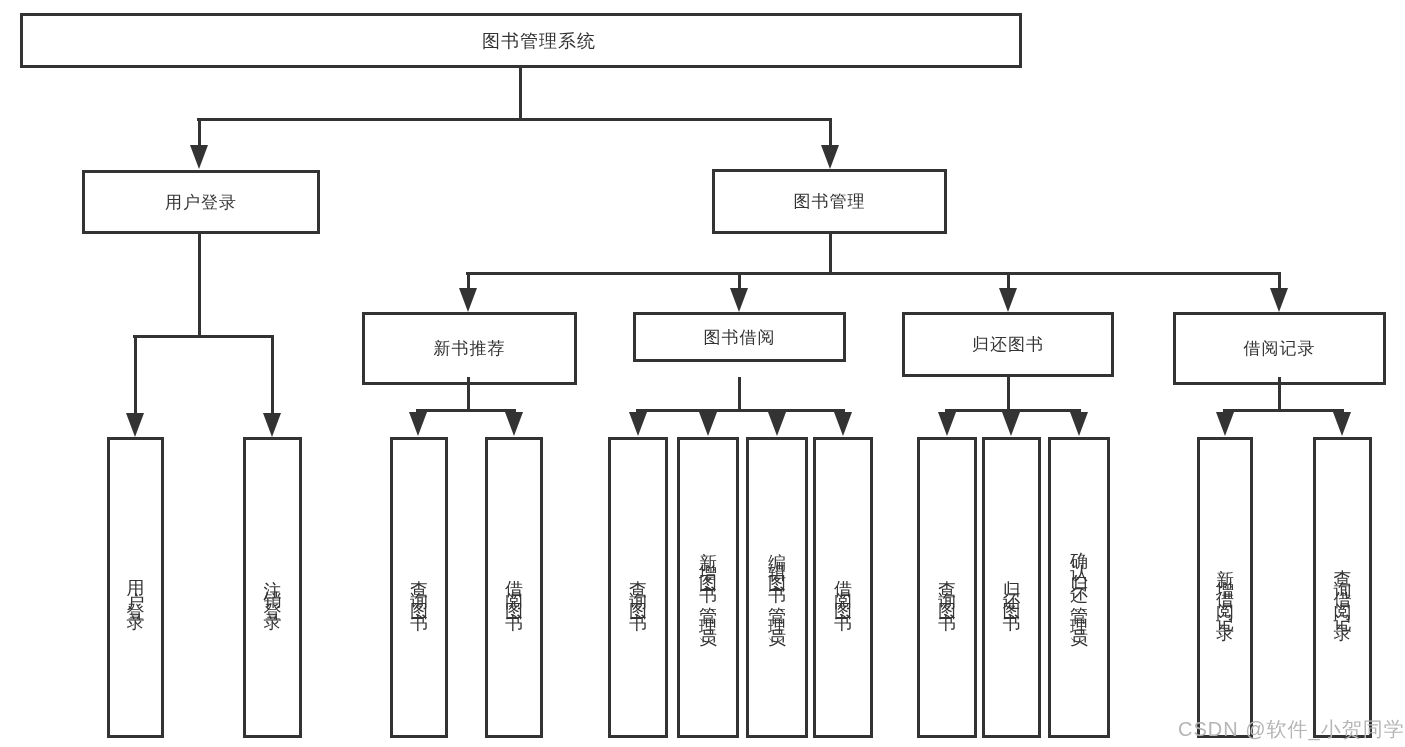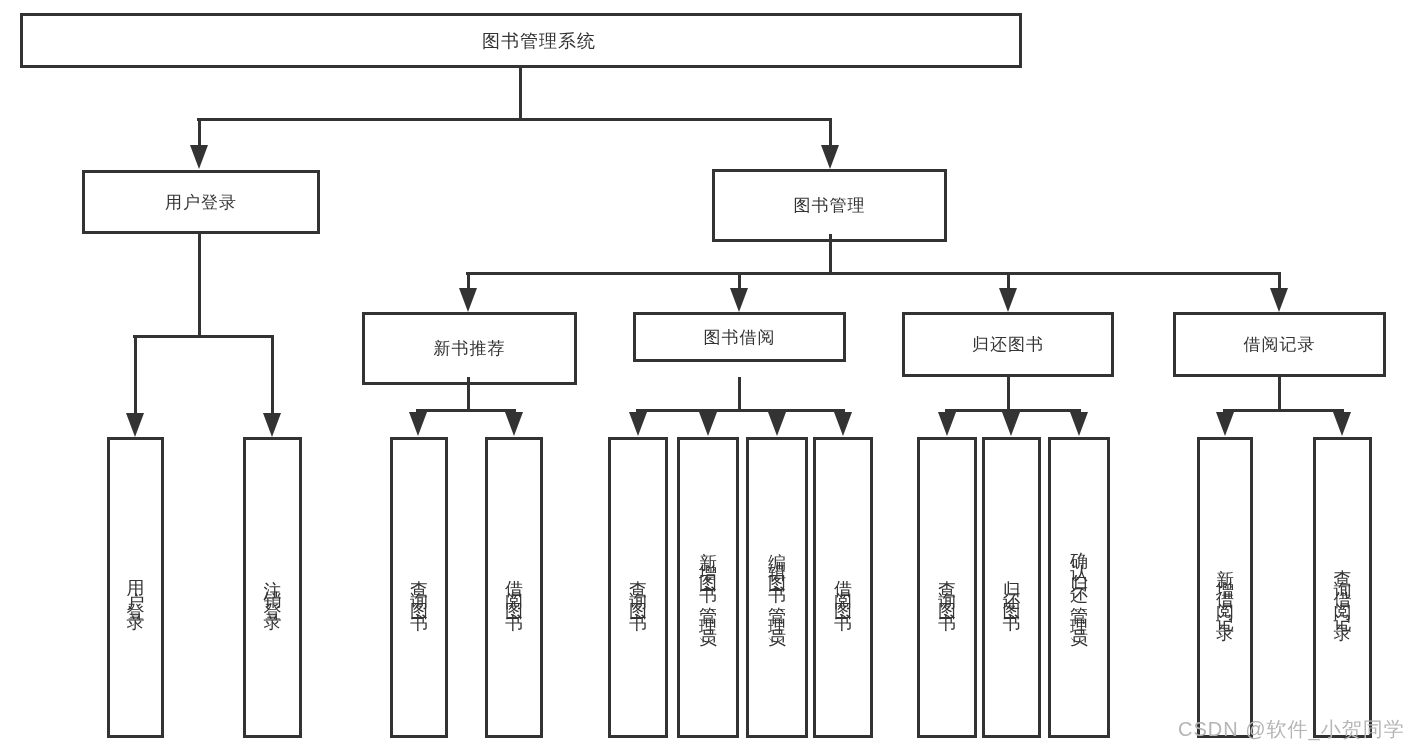--- a/index.html
+++ b/index.html
@@ -37,29 +37,29 @@
 </style>
 </head>
 <body>
 
 <div class="canvas">
 
   <div class="node root" style="left:20px;top:13px;width:1002px;height:55px;">图书管理系统</div>
 
   <div class="node" style="left:82px;top:170px;width:238px;height:64px;">用户登录</div>
 
-  <div class="node" style="left:712px;top:169px;width:235px;height:73px;">图书管理</div>
+  <div class="node" style="left:712px;top:169px;width:235px;height:65px;">图书管理</div>
 
   <div class="node" style="left:362px;top:312px;width:215px;height:73px;">新书推荐</div>
 
   <div class="node" style="left:633px;top:312px;width:213px;height:50px;">图书借阅</div>
 
   <div class="node" style="left:902px;top:312px;width:212px;height:65px;">归还图书</div>
 
-  <div class="node" style="left:1173px;top:312px;width:213px;height:65px;">借阅记录</div>
+  <div class="node" style="left:1173px;top:312px;width:213px;height:73px;">借阅记录</div>
 
   <div class="leaf" style="left:107px;top:437px;width:57px;height:301px;">
     <span>用户登录</span>
   </div>
   <div class="leaf" style="left:243px;top:437px;width:59px;height:301px;">
     <span>注销登录</span>
   </div>
 
   <div class="leaf" style="left:390px;top:437px;width:58px;height:301px;">
     <span>查询图书</span>

